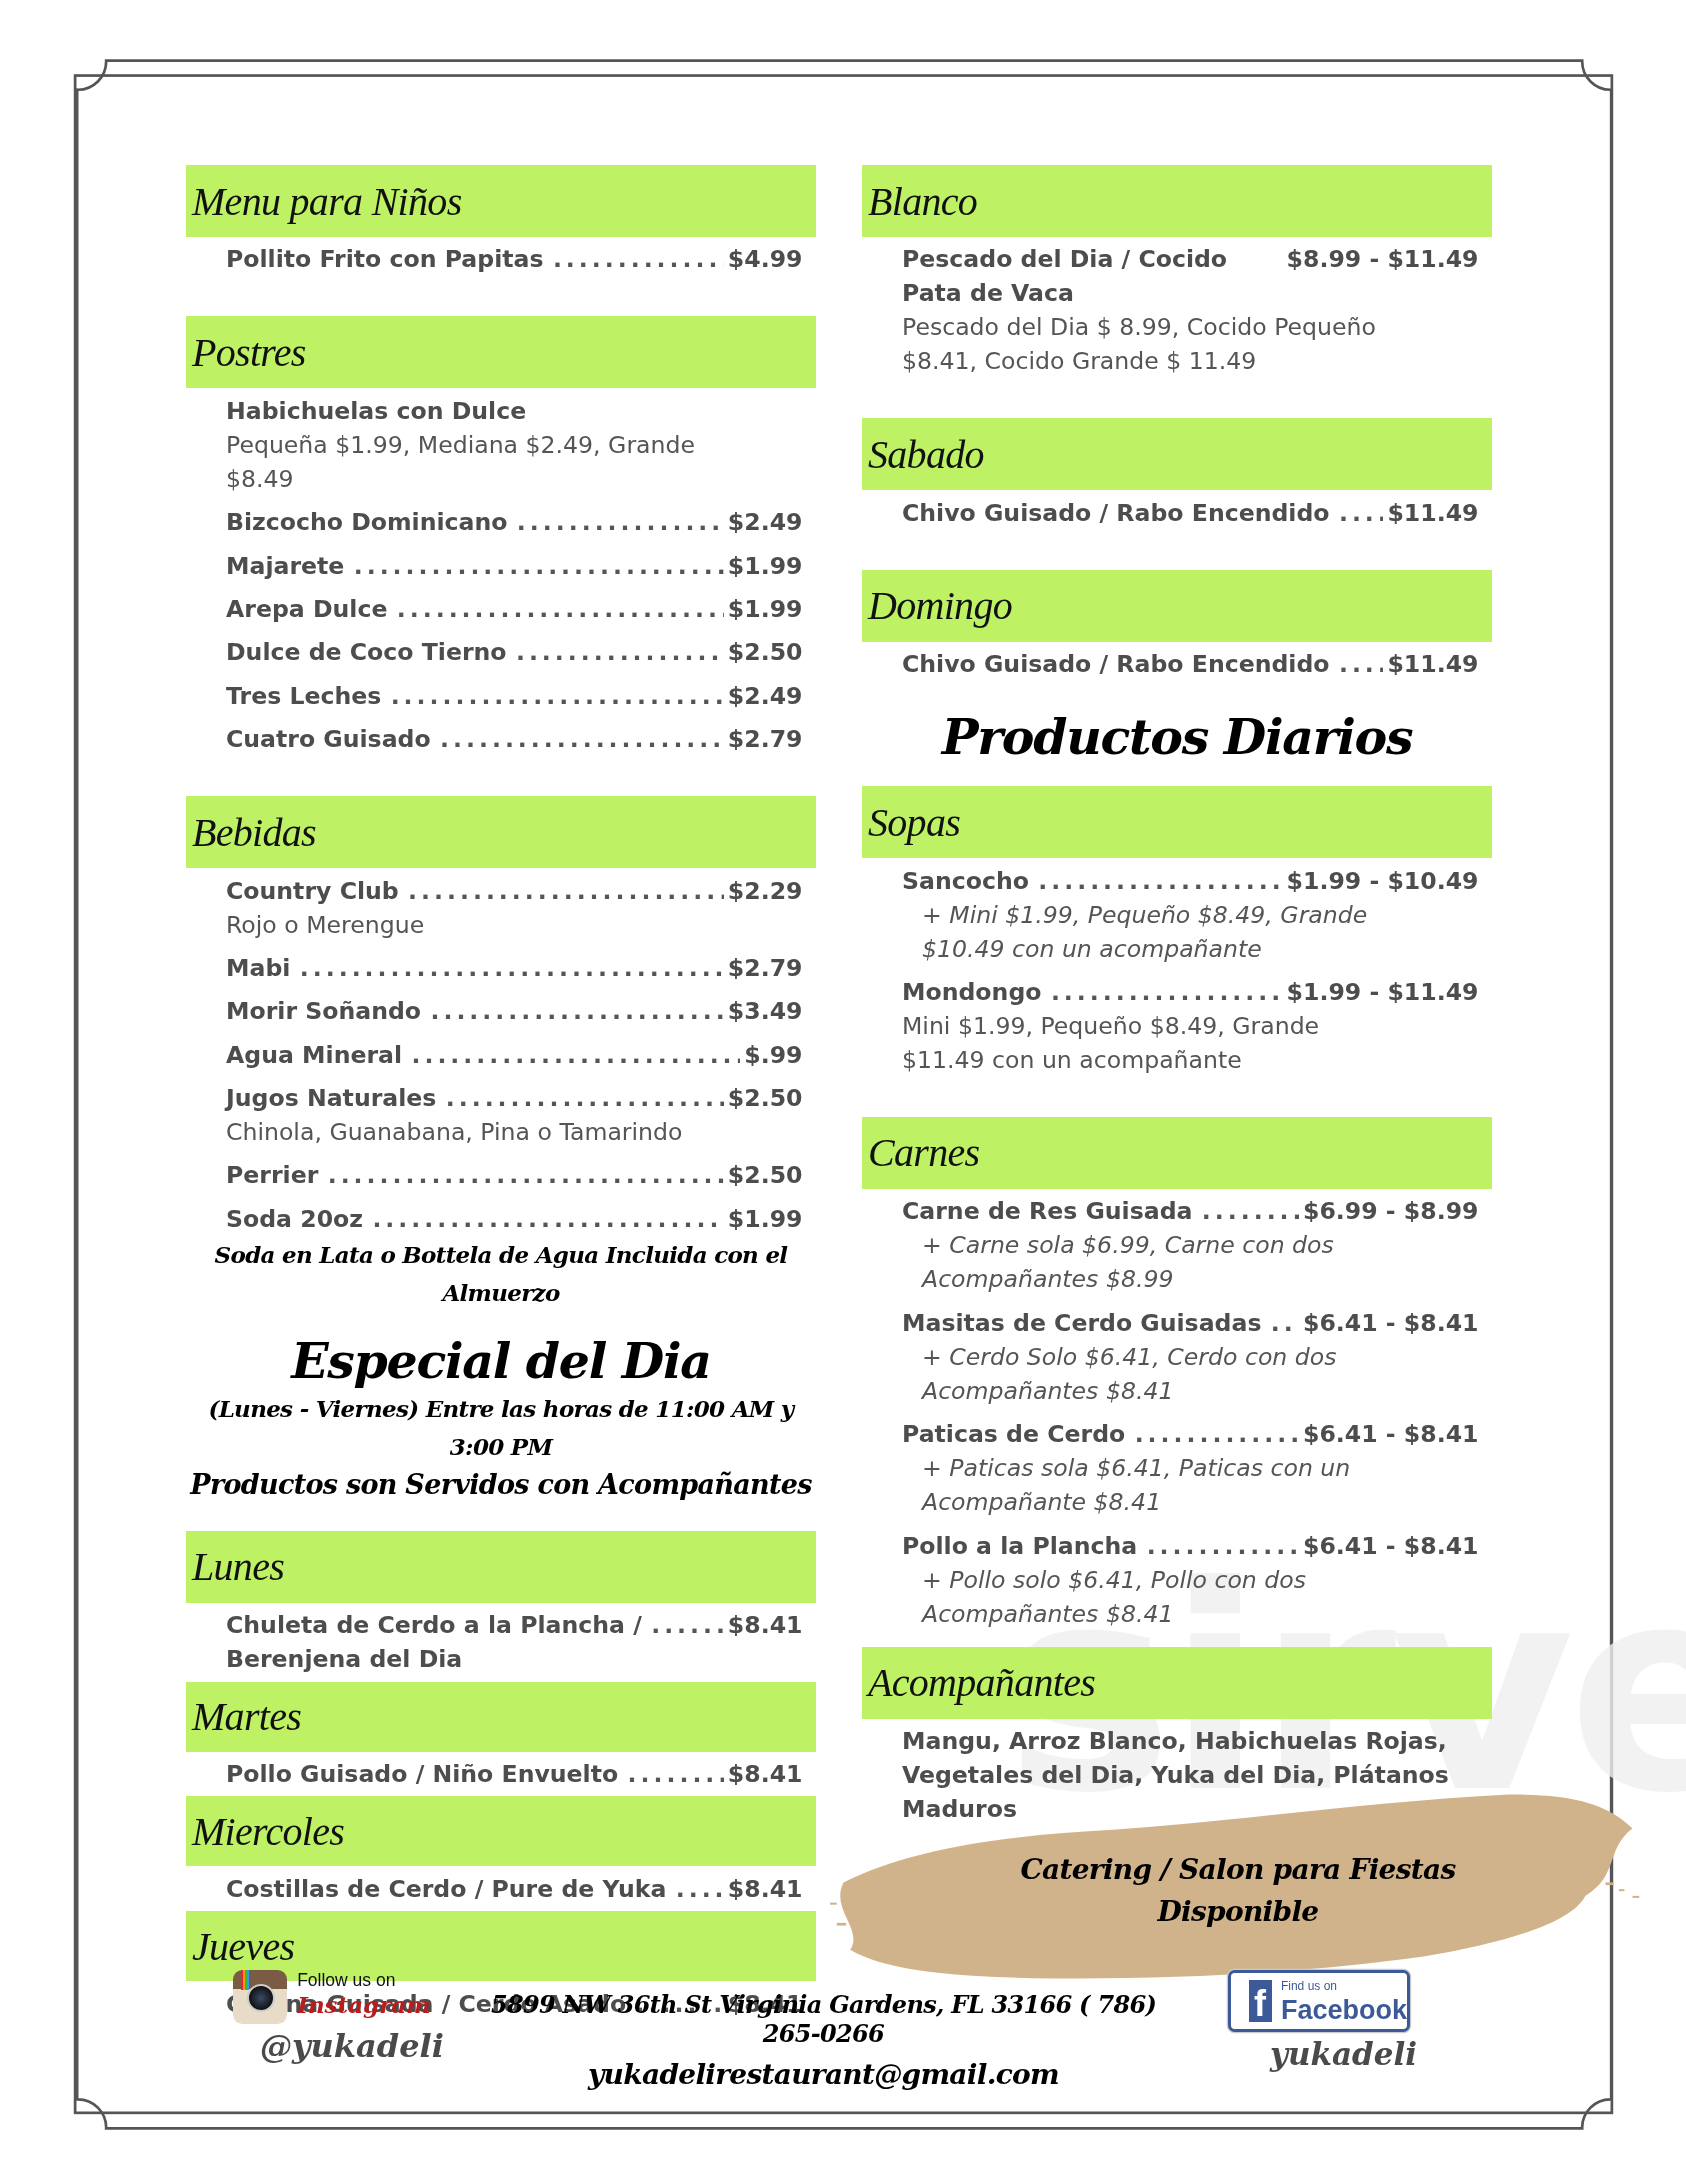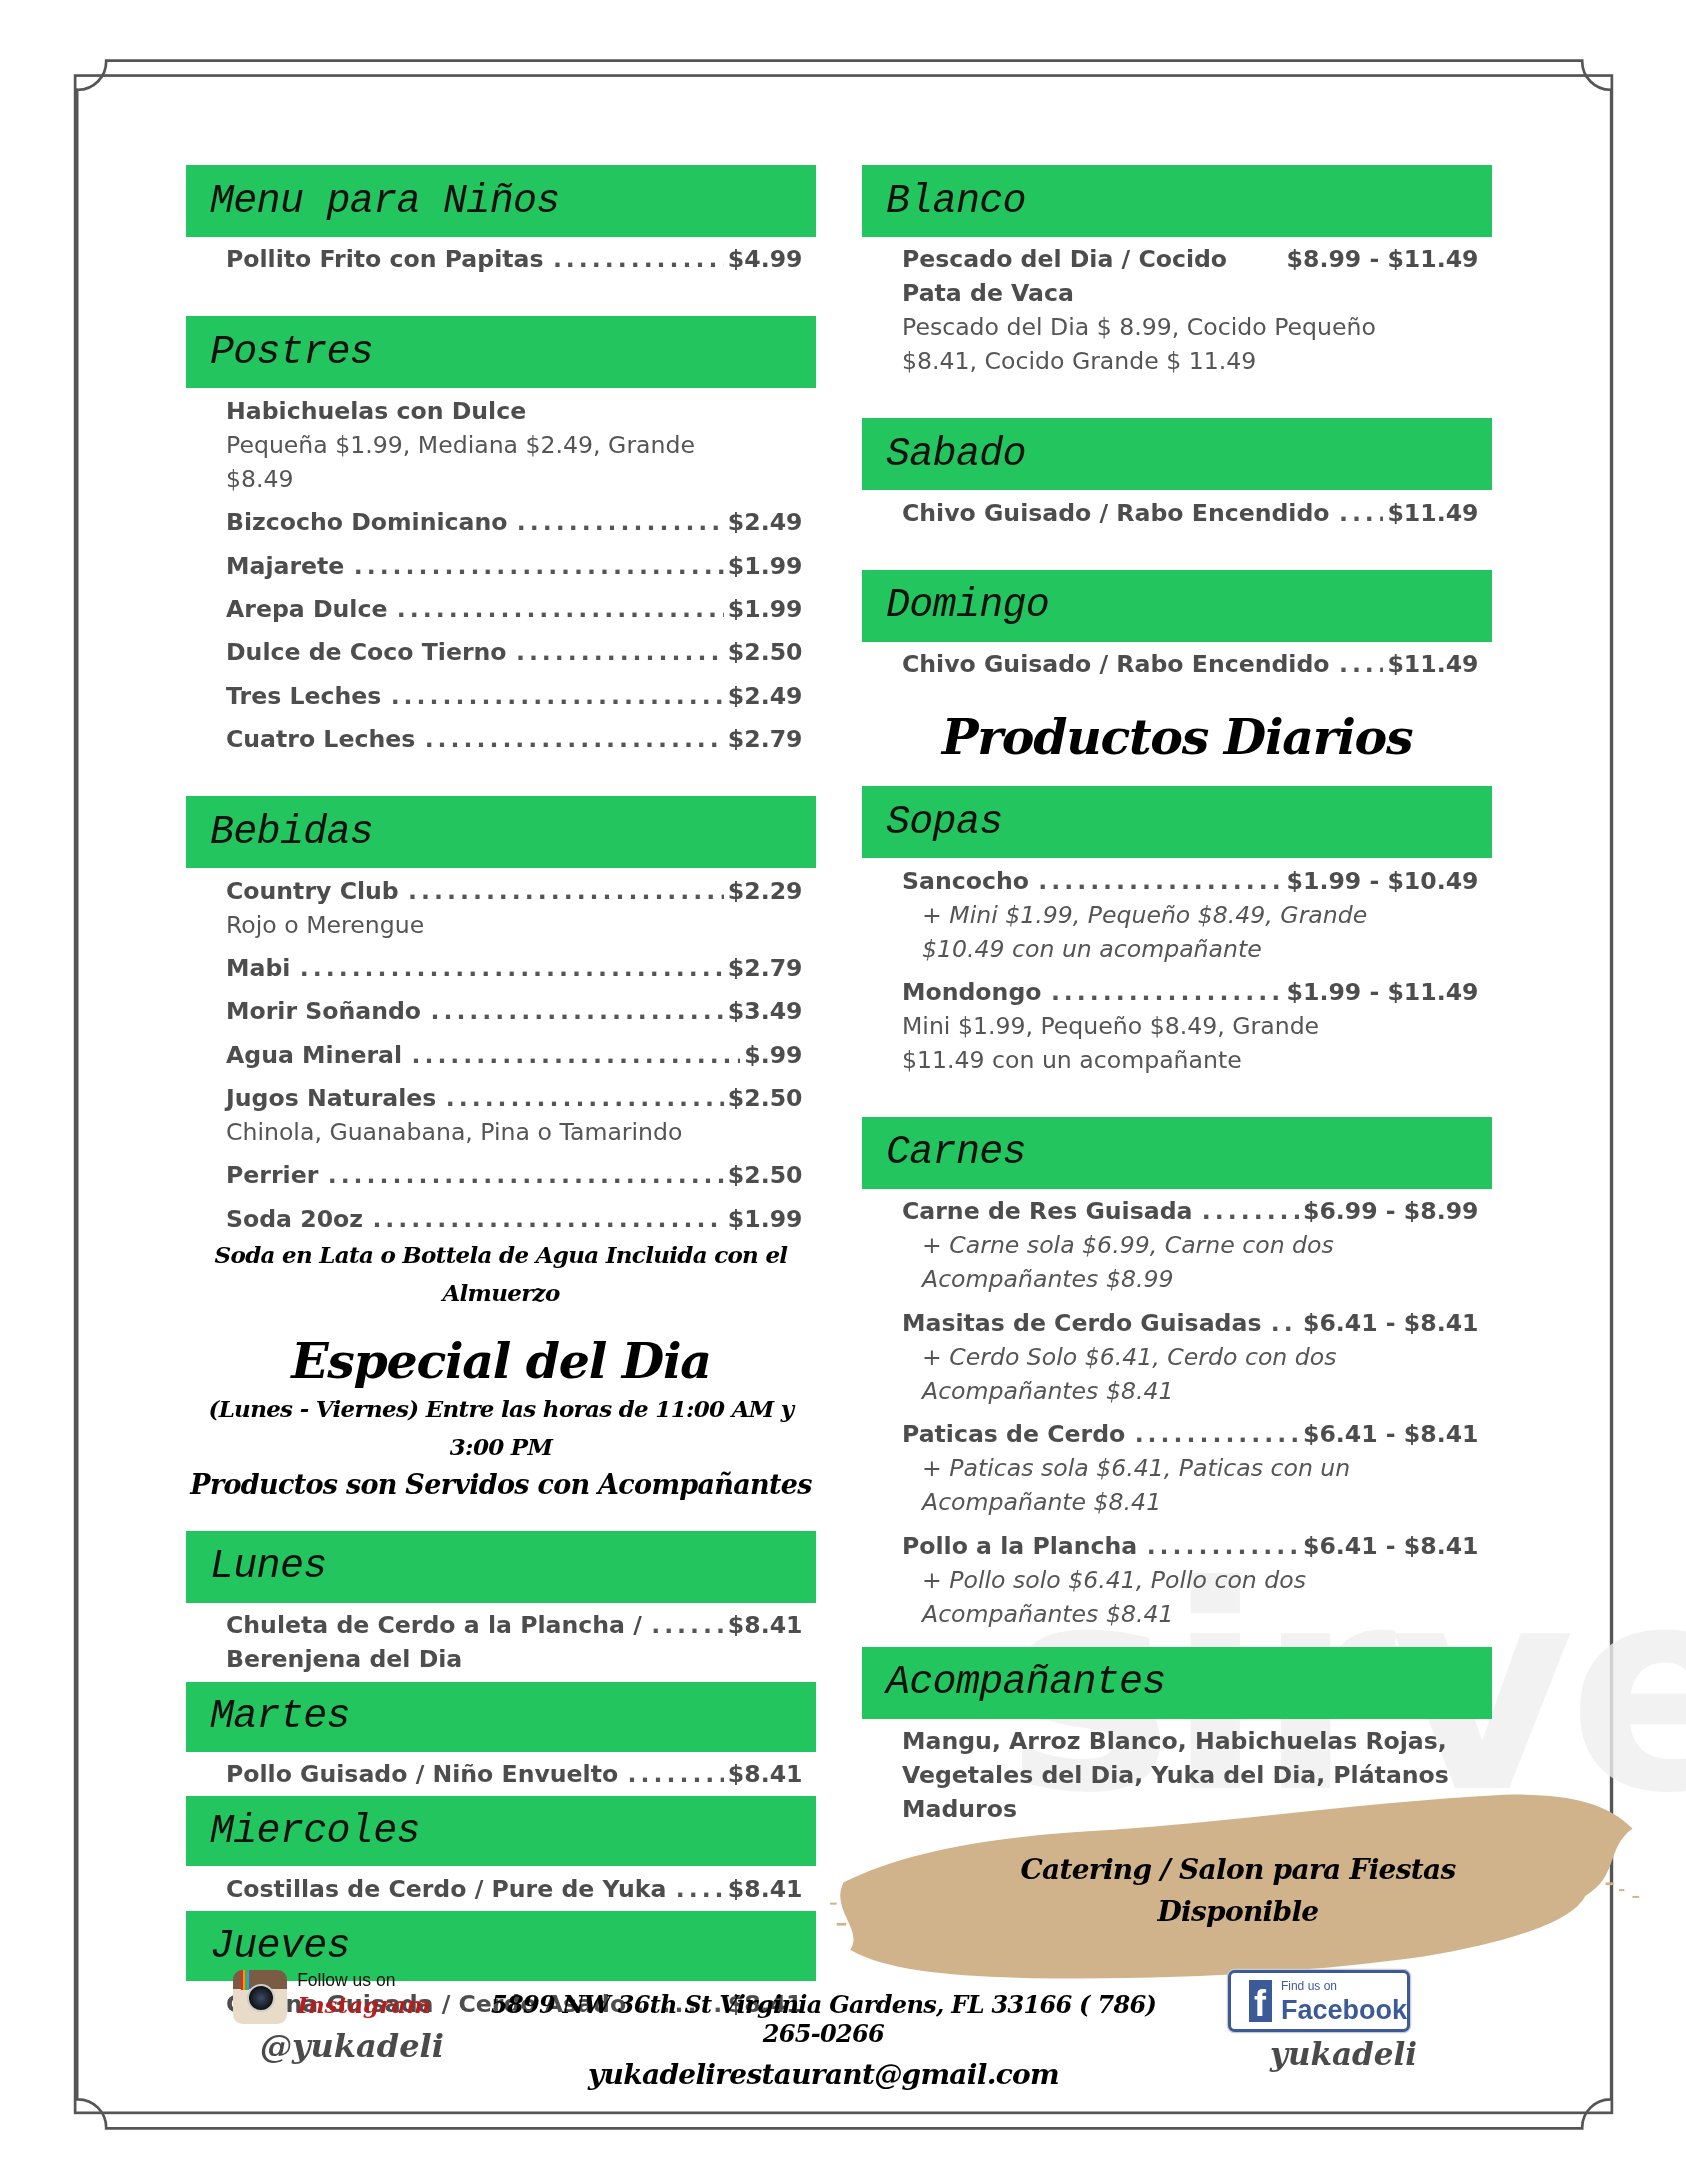--- a/index.html
+++ b/index.html
@@ -8,25 +8,25 @@
 
   
   .frame { position: absolute; inset: 0; pointer-events: none; }
   .frame svg { width: 1687px; height: 2183px; display: block; }
 
   .col { position: absolute; top: 165px; width: 630px; }
   .col-left { left: 186px; }
   .col-right { left: 862px; }
 
   .sec-head {
-    background: #22c55e;
+    background: #bef264;
     height: 72px;
     display: flex; align-items: center;
-    padding-left: 24px;
-    font-family: Liberation Mono, monospace;
+    padding-left: 6px;
+    font-family: Liberation Serif, serif;
     font-style: italic;
     font-size: 40px;
     color: #111;
     letter-spacing: -0.7px;
   }
   .sec-head.short { height: 70px; }
 
   .items { padding: 0 13.5px 0 40px; }
   .item { margin-top: 5.4px; }
   .row { display: flex; align-items: baseline; font-size: 23.6px; line-height: 34px; font-weight: bold; color: #4d4d4d; }
@@ -159,21 +159,21 @@
         </div>
       <div class="item spaced">
           <div class="row">
             <span class="name">Tres Leches</span>
             <span class="dots"></span>
             <span class="price">$2.49</span>
           </div>
         </div>
       <div class="item spaced">
           <div class="row">
-            <span class="name">Cuatro Leches</span>
+            <span class="name">Cuatro Guisado</span>
             <span class="dots"></span>
             <span class="price">$2.79</span>
           </div>
         </div>
     </div>
   </div>
 
   <div class="gap-m"></div>
 
   <div>

